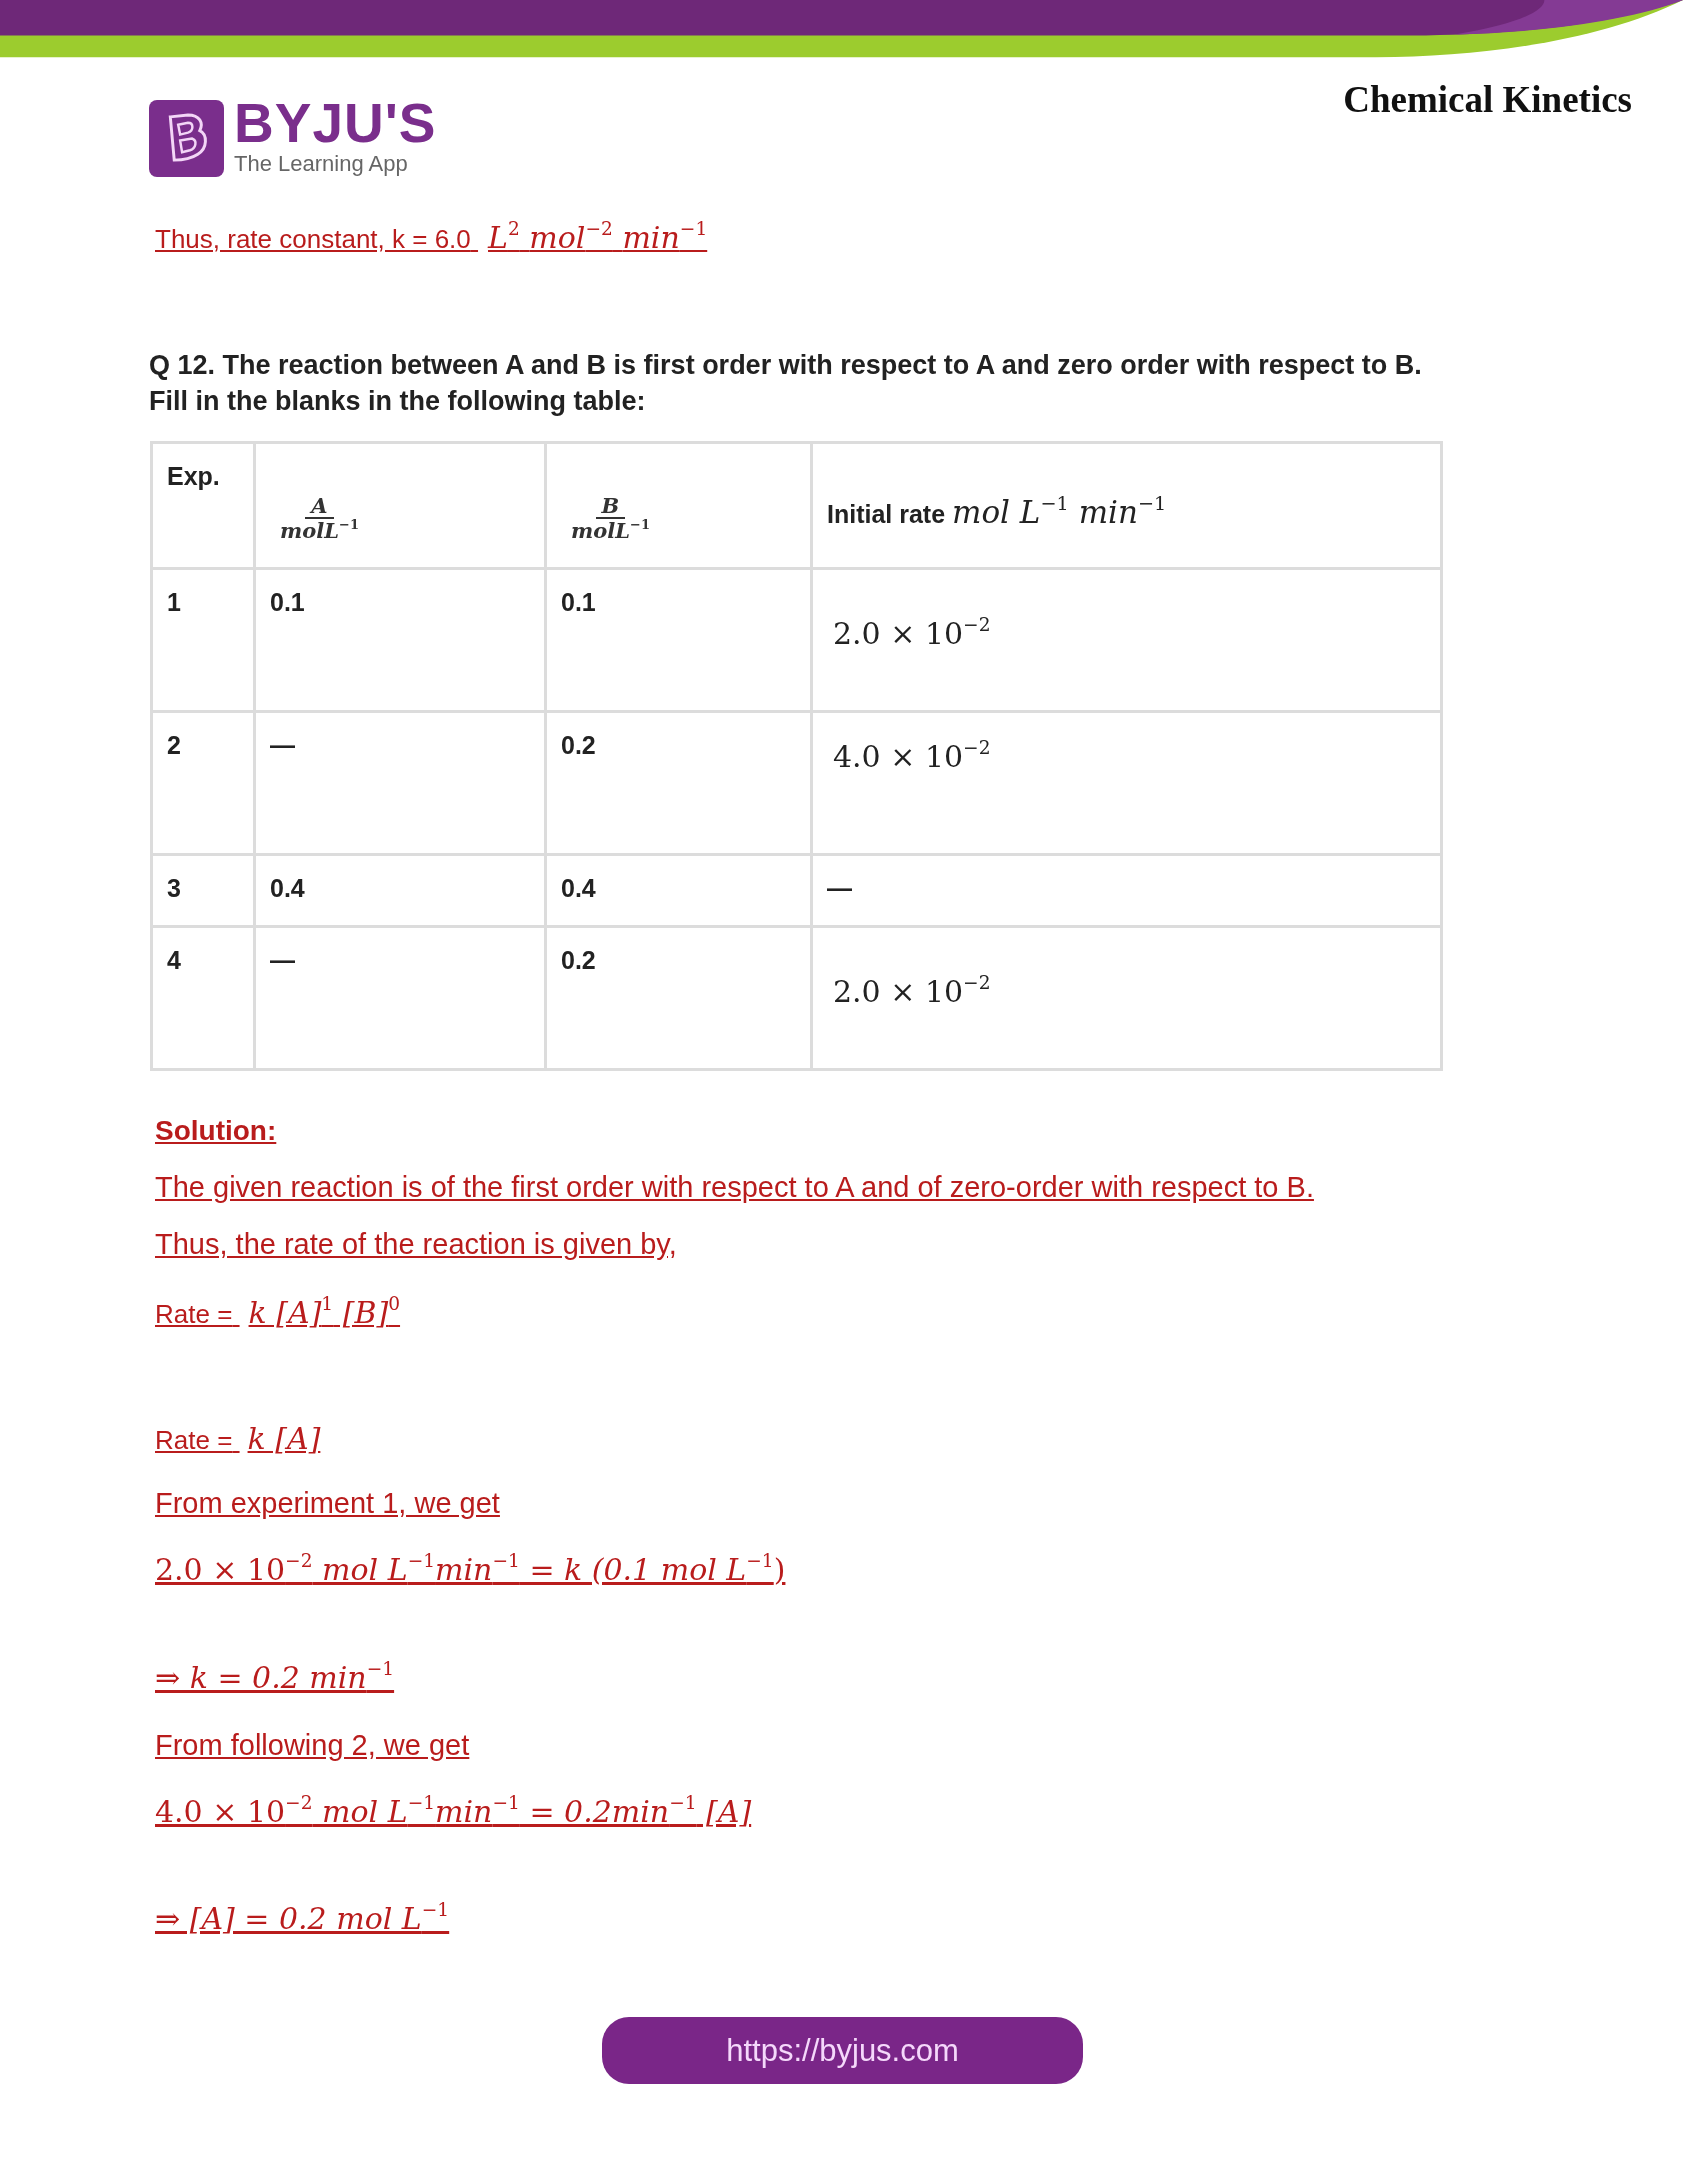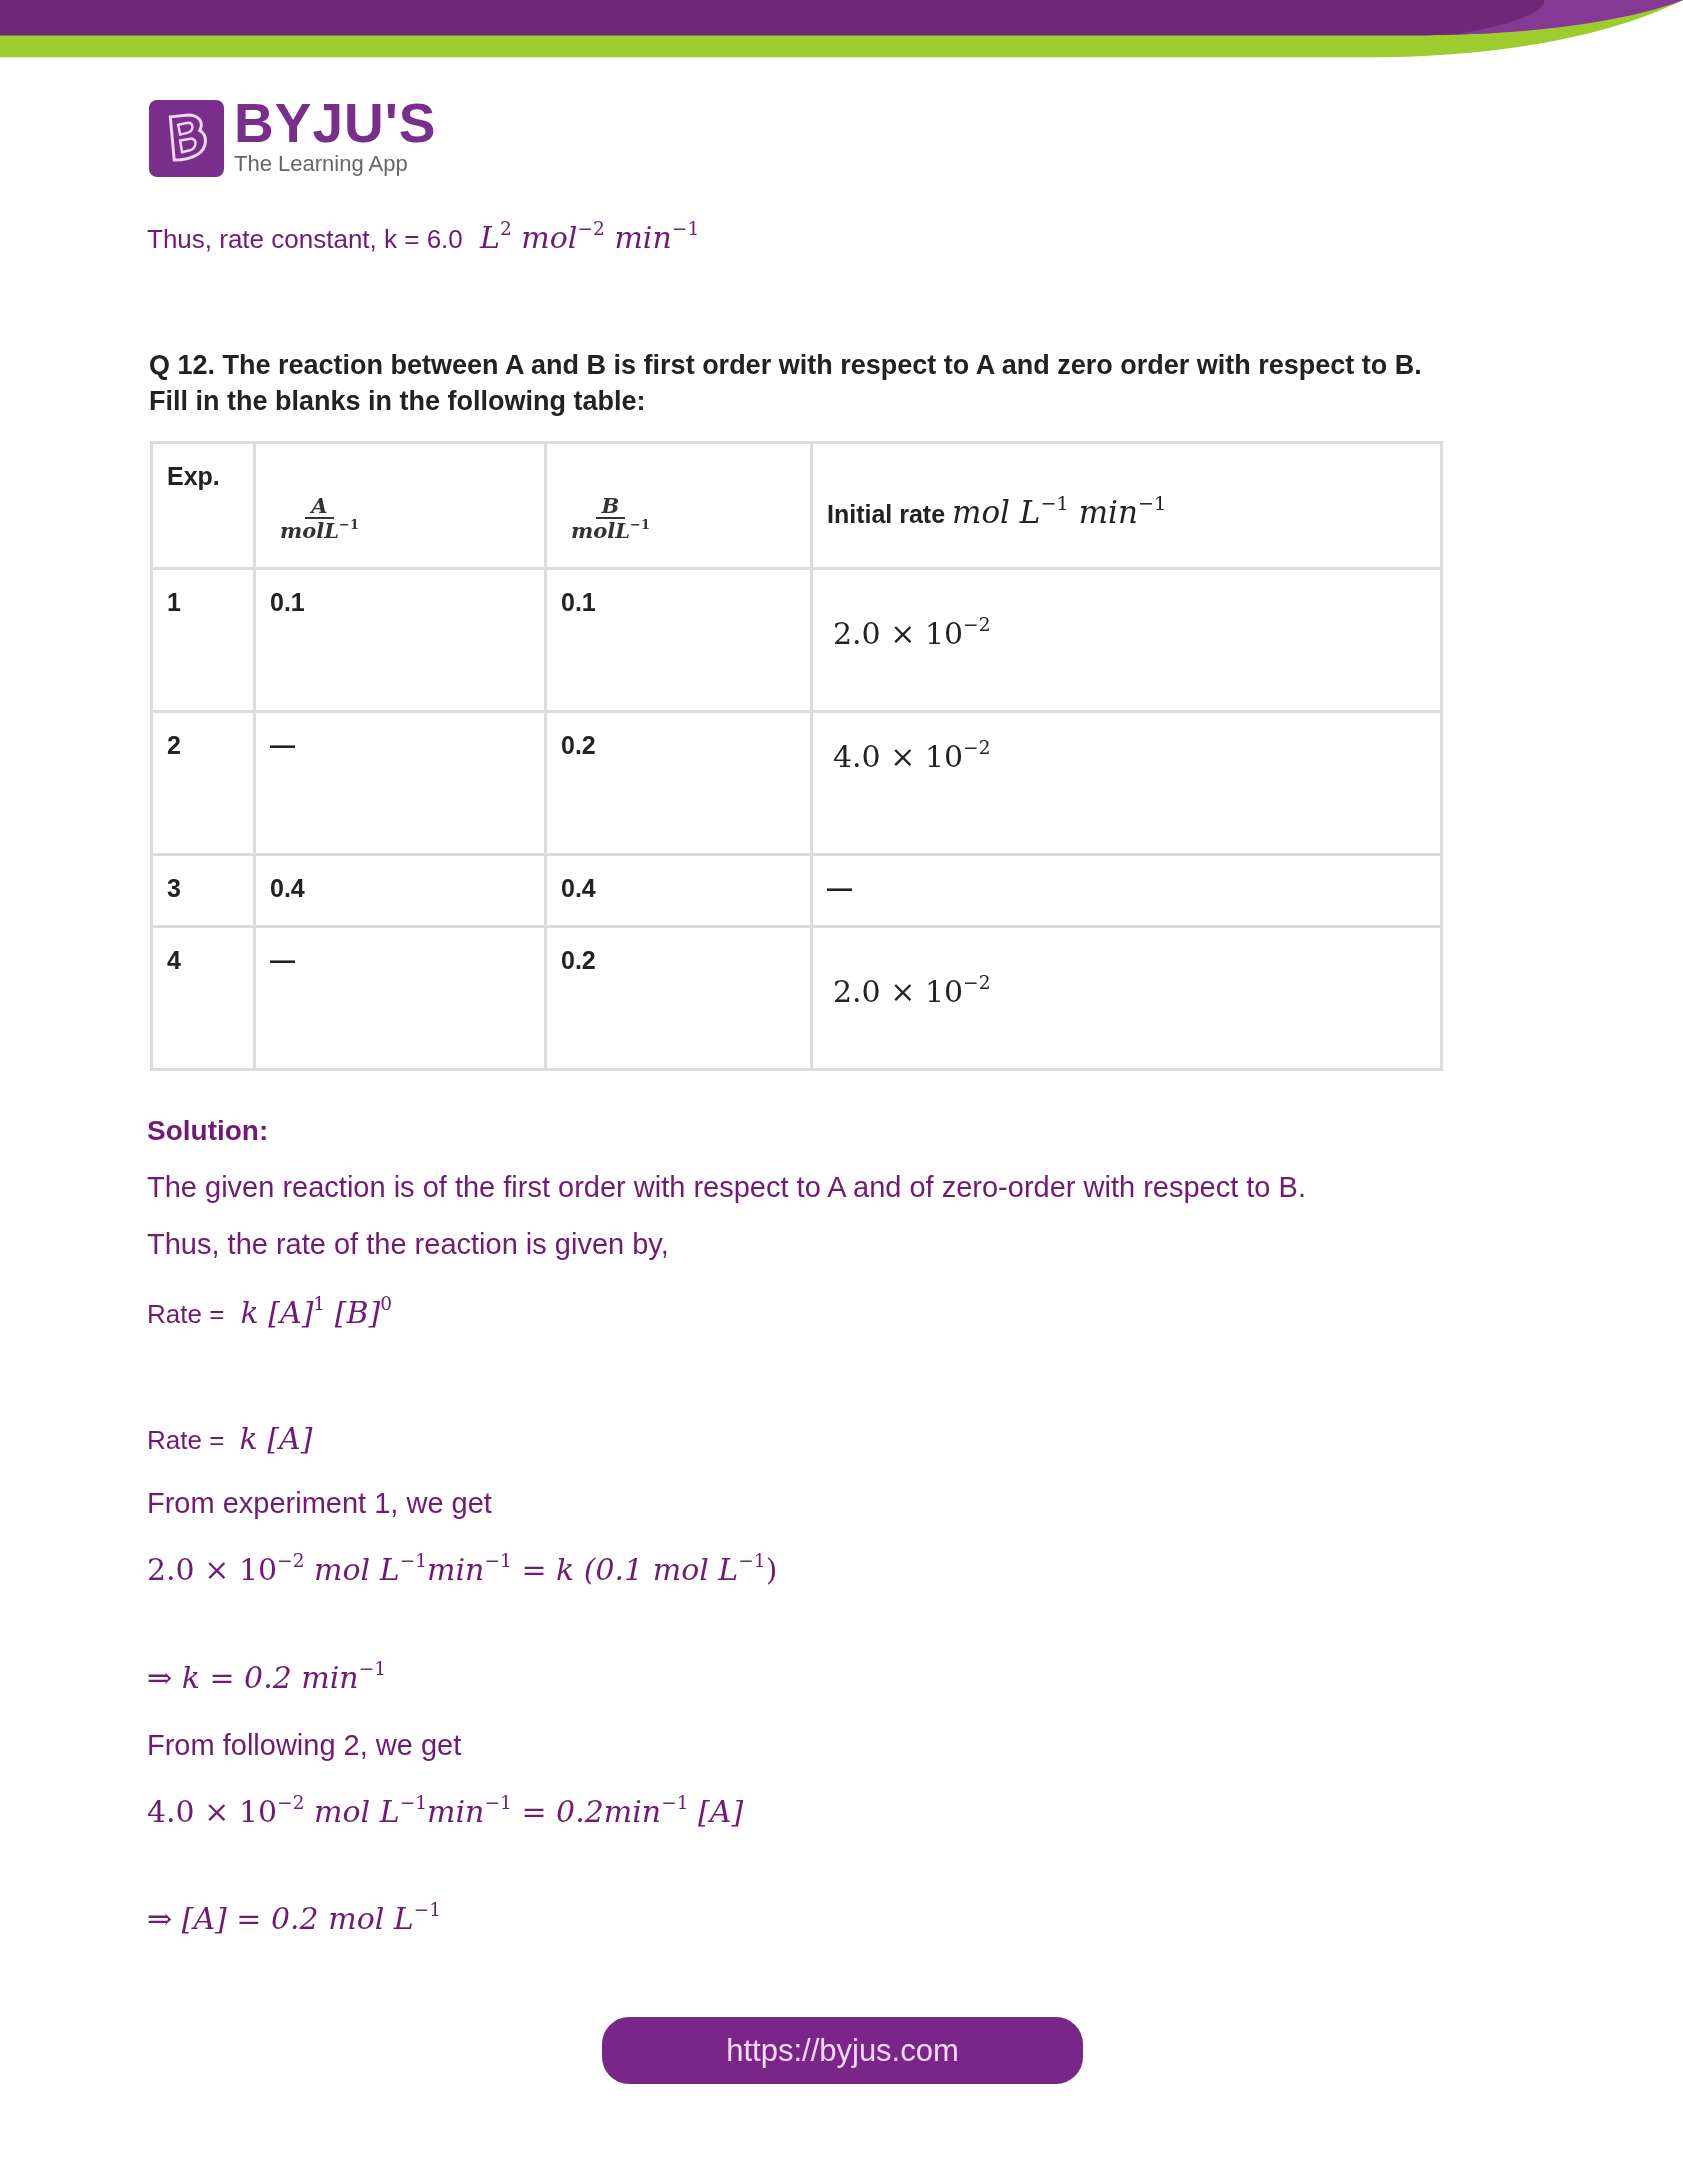--- a/index.html
+++ b/index.html
@@ -16,21 +16,21 @@
   .logo-text { margin-left: 10px; display: flex; flex-direction: column; }
   .logo-brand { font-family: "Liberation Sans", sans-serif; font-weight: bold; font-size: 55px; color: #7a2e8c; line-height: 48px; letter-spacing: 1px; }
   .logo-tag { font-size: 22px; color: #666; line-height: 26px; margin-top: 4px; }
   .doc-title {
     position: absolute; right: 51px; top: 77px; text-align: right;
     font-family: "Liberation Serif", serif; font-weight: bold; font-size: 37px; line-height: 45px; color: #111;
   }
   .math { font-family: "DejaVu Serif", "Liberation Serif", serif; font-style: italic; }
   .num { font-family: "DejaVu Serif", "Liberation Serif", serif; font-style: normal; }
   sup { font-size: 0.62em; vertical-align: 0.7em; line-height: 0; }
-  .line { position: absolute; left: 147px; font-size: 26px; color: #701a75; white-space: nowrap; }
+  .line { position: absolute; left: 155px; font-size: 26px; color: #b91c1c; white-space: nowrap; text-decoration: underline; }
   .mathline { font-size: 30px; }
   .q-text { position: absolute; left: 149px; top: 347px; width: 1317px; font-size: 27px; font-weight: bold; line-height: 36px; color: #222; }
   table.data {
     position: absolute; left: 150px; top: 441px; border-collapse: collapse; width: 1293px;
   }
   table.data td { border: 3px solid #dcdcdc; vertical-align: top; padding: 0; }
   .cell { padding: 18px 14px; font-size: 25px; font-weight: bold; color: #222; }
   .frac { display: inline-flex; flex-direction: column; align-items: center; font-family: "DejaVu Serif", serif; font-style: italic; font-size: 21px; color: #333; }
   .frac .top { border-bottom: 2px solid #333; padding: 0 6px; line-height: 22px; }
   .frac .bot { line-height: 24px; }
@@ -57,20 +57,21 @@
       <path d="M18,30 L30,28 C36,30 34,38 28,40 L20,42 Z" fill="none" stroke="#f3d6f7" stroke-width="2.5"></path>
     </svg>
   </div>
   <div class="logo-text">
     <span class="logo-brand">BYJU'S</span>
     <span class="logo-tag">The Learning App</span>
   </div>
 </div>
 
 <div class="doc-title">
+  <div>Chemical Kinetics</div>
 </div>
 
 <div class="line" style="top:220px;">
   <span>Thus, rate constant, k = 6.0</span>
   <span class="math mathline" style="margin-left:10px;">
     <span>L</span><sup class="num">2</sup>
     <span>mol</span><sup class="num">−2</sup>
     <span>min</span><sup class="num">−1</sup>
   </span>
 </div>

